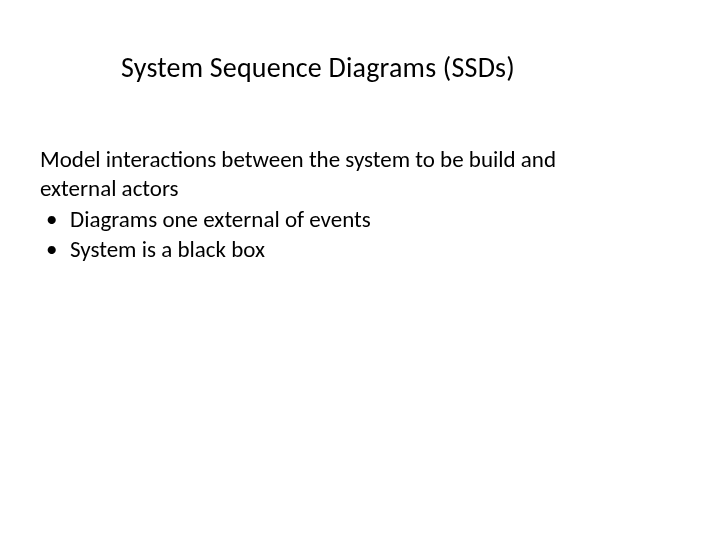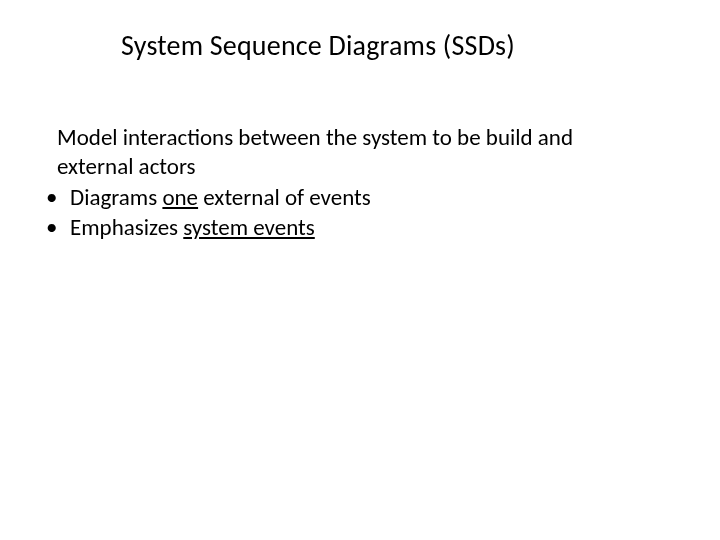--- a/index.html
+++ b/index.html
@@ -8,70 +8,68 @@
     width: 720px;
     height: 540px;
     background: #ffffff;
     font-family: Calibri, "Segoe UI", Arial, sans-serif;
     color: #000000;
   }
   .slide {
     width: 636px;
     height: 540px;
     box-sizing: border-box;
-    padding: 22px 40px 40px 40px;
+    padding: 44px 40px 40px 40px;
   }
   .title {
     text-align: center;
     font-size: 28px;
     font-weight: 400;
     margin-top: 6px;
     margin-bottom: 60px;
     letter-spacing: 0.2px;
   }
   .body {
     font-size: 23px;
     line-height: 1.25;
   }
   .intro {
     margin-bottom: 2px;
-    margin-left: 17px;
   }
   ul.bullets {
     list-style: none;
     margin: 0;
     padding: 0;
   }
   ul.bullets li {
     position: relative;
     padding-left: 30px;
     margin: 2px 0;
   }
   ul.bullets li::before {
     content: "•";
     position: absolute;
     left: 6px;
     top: 0;
     font-size: 23px;
     line-height: 1.25;
   }
   .u {
-    text-decoration: underline;
     text-align: right;
   }
 </style>
 </head>
 <body>
 
 <div class="slide">
   <div class="title">System Sequence Diagrams (SSDs)</div>
   <div class="body">
     <div class="intro">Model interactions between the system to be build and external actors</div>
     <ul class="bullets">
       <li>
         <span>Diagrams </span><span class="u">one</span><span> external of events</span>
       </li>
       <li>
-        <span>Emphasizes </span><span class="u">system events</span><span></span>
+        <span>System is a </span><span class="u">black box</span><span></span>
       </li>
     </ul>
   </div>
 </div>
 
 </body></html>

